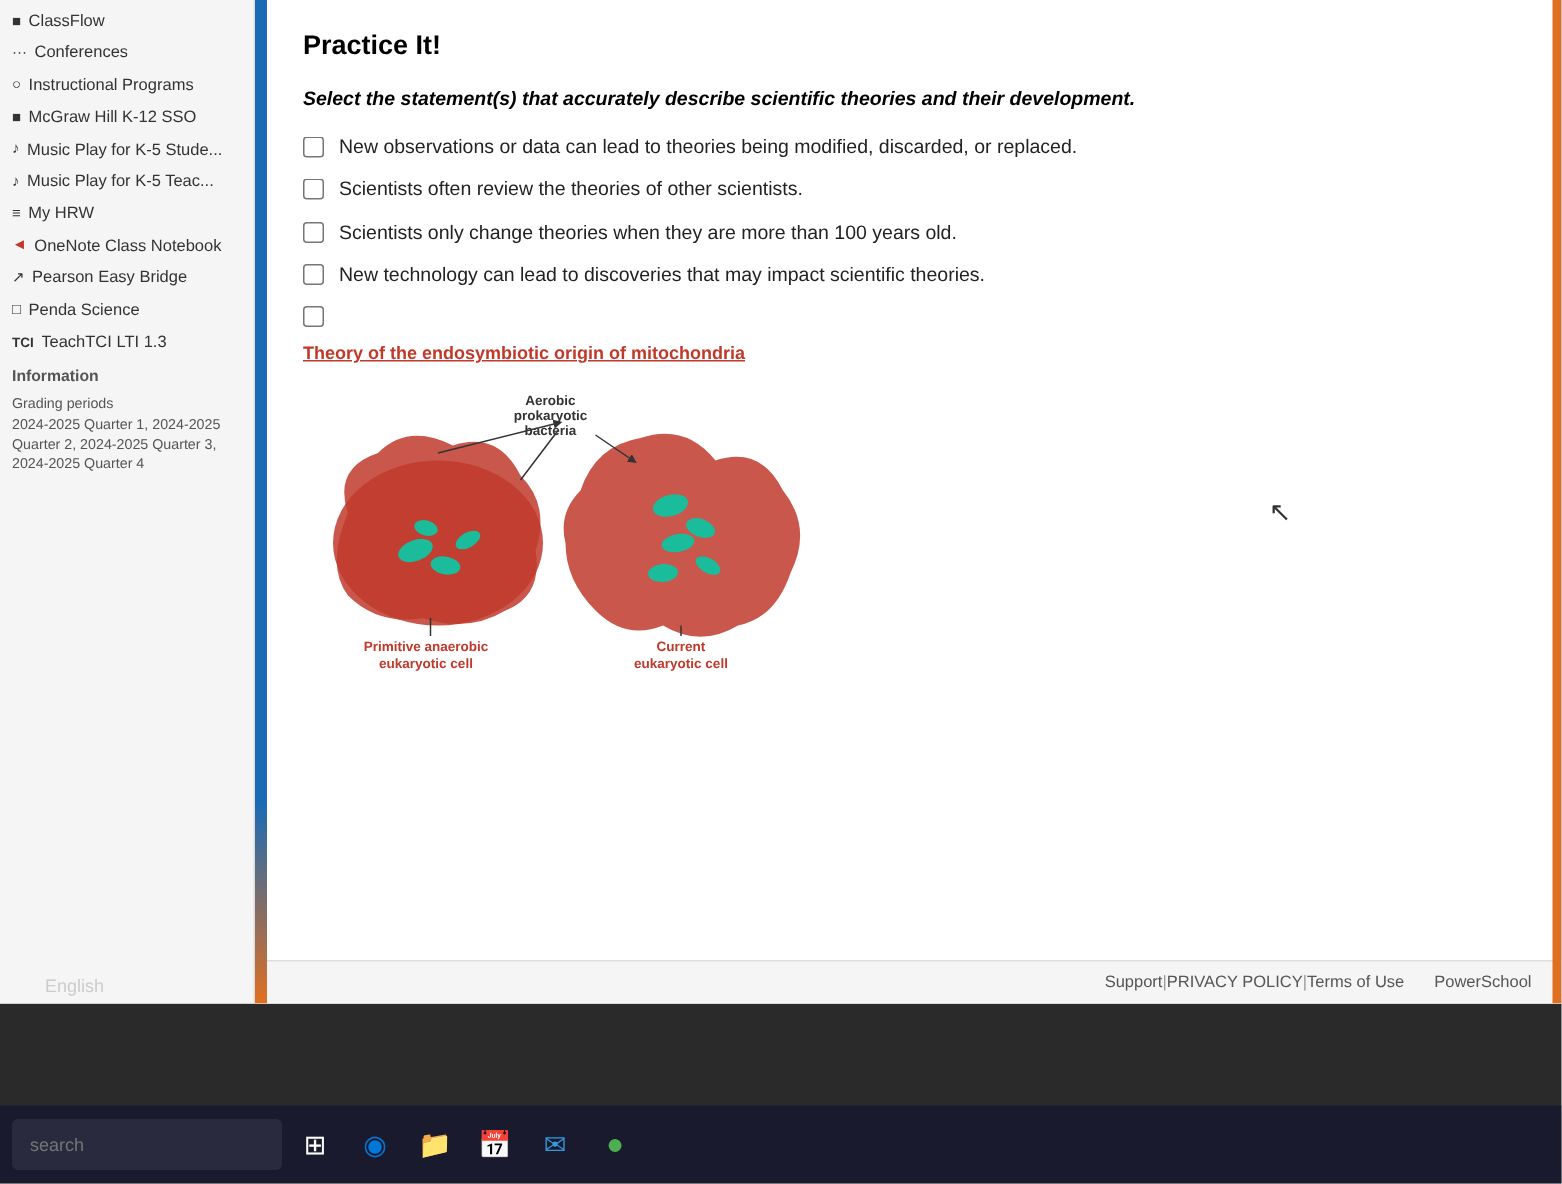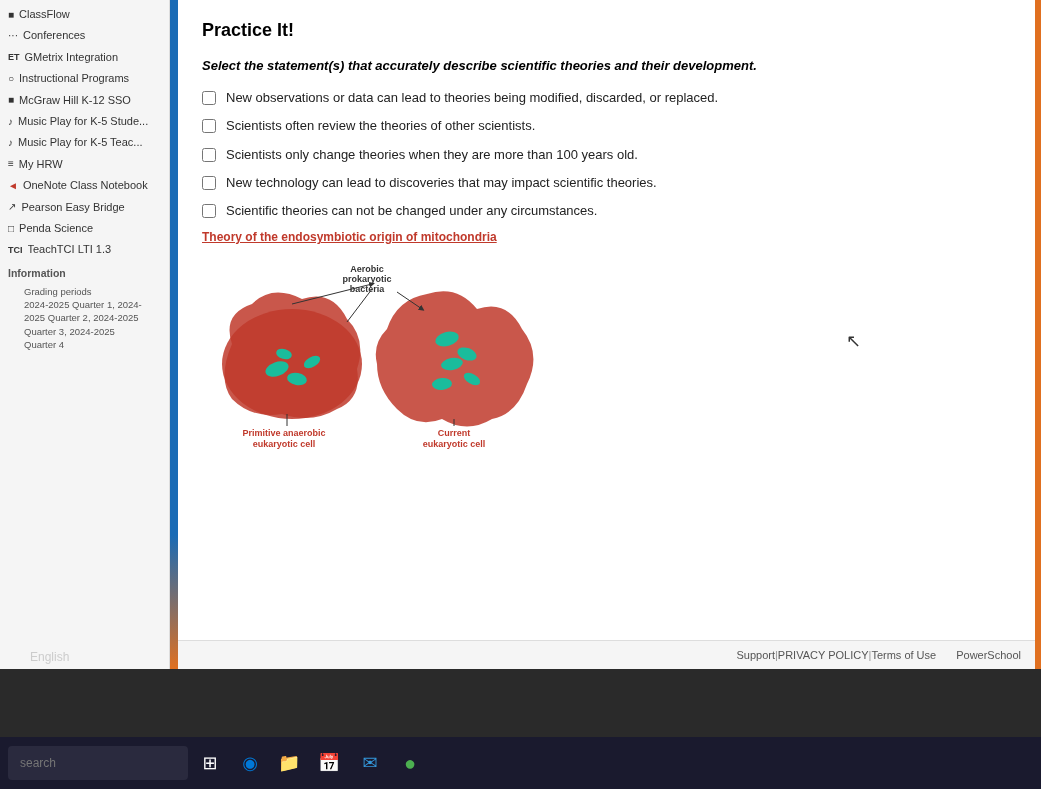--- a/index.html
+++ b/index.html
@@ -66,21 +66,21 @@
     .sidebar-section-label {
       font-size: 10.5px;
       color: #555;
       padding: 6px 8px 2px 8px;
       font-weight: bold;
     }
 
     .sidebar-info {
       font-size: 9.5px;
       color: #555;
-      padding: 4px 24px;
+      padding: 4px 8px;
       line-height: 1.4;
     }
 
     
     .main-content {
       flex: 1;
       display: flex;
       flex-direction: column;
       background: #fff;
       position: relative;
@@ -277,24 +277,20 @@
       <div class="sidebar-item">
         <span class="icon">■</span>
         <span class="label">ClassFlow</span>
       </div>
 
       <div class="sidebar-item">
         <span class="icon">···</span>
         <span class="label">Conferences</span>
       </div>
 
-      <div class="sidebar-item">
-        <span class="icon" style="font-size:9px;font-weight:bold;">ET</span>
-        <span class="label">GMetrix Integration</span>
-      </div>
 
       <div class="sidebar-item">
         <span class="icon">○</span>
         <span class="label">Instructional Programs</span>
       </div>
 
       <div class="sidebar-item">
         <span class="icon">■</span>
         <span class="label">McGraw Hill K-12 SSO</span>
       </div>
@@ -366,21 +362,20 @@
           <span>Scientists only change theories when they are more than 100 years old.</span>
         </div>
 
         <div class="answer-option">
           <input type="checkbox" style="">
           <span>New technology can lead to discoveries that may impact scientific theories.</span>
         </div>
 
         <div class="answer-option">
           <input type="checkbox" style="">
-          <span>Scientific theories can not be changed under any circumstances.</span>
         </div>
 
         <div class="diagram-container">
           <div class="diagram-title">Theory of the endosymbiotic origin of mitochondria</div>
 
           <div class="diagram-image">
             <svg class="svg-diagram" viewBox="0 0 340 200">
 
               <ellipse cx="90" cy="110" rx="70" ry="55" fill="#c0392b" opacity="0.85" style="border-radius: 50%"></ellipse>
 

